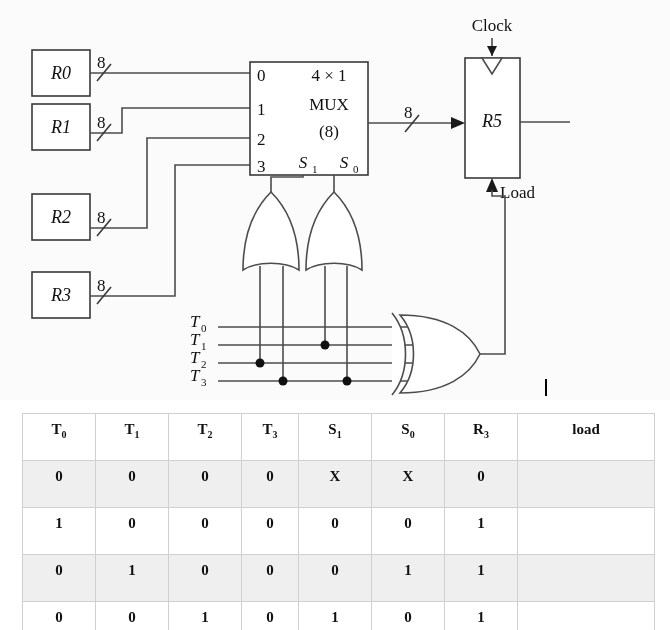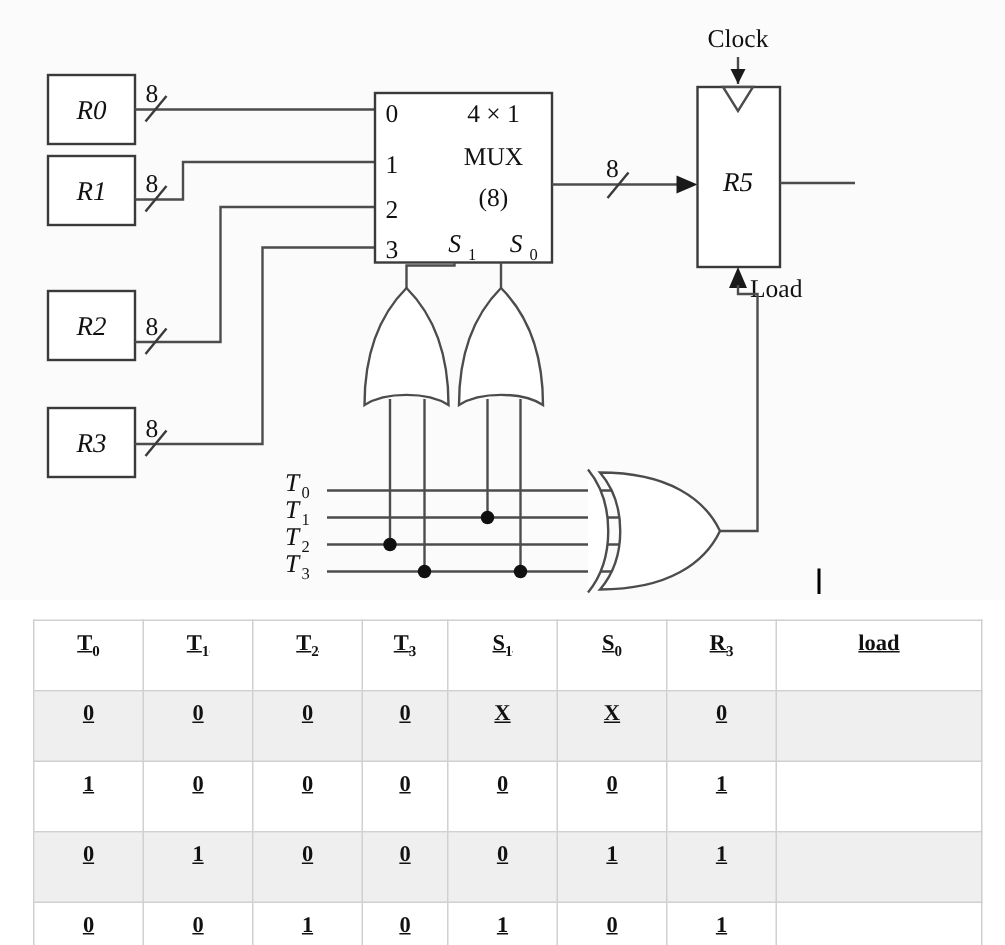--- a/index.html
+++ b/index.html
@@ -101,21 +101,20 @@
   }
   #truth-table th,
   #truth-table td {
     border: 1px solid #d0d0d0;
     text-align: center;
     vertical-align: top;
     padding: 7px 0 0 0;
     font-size: 15px;
     font-weight: bold;
     color: #111111;
-    text-decoration: underline;
   }
   #truth-table th { height: 39px; }
   #truth-table td { height: 39px; }
   #truth-table tbody tr.shaded td { background: #efefef; }
   #truth-table tbody tr.plain td { background: #ffffff; }
   #truth-table thead tr th { background: #ffffff; }
   .sub { font-size: 10px; vertical-align: sub; font-weight: bold; }
 
   .col-t  { width: 72px; }
   .col-t3 { width: 56px; margin-top: 48px; }

